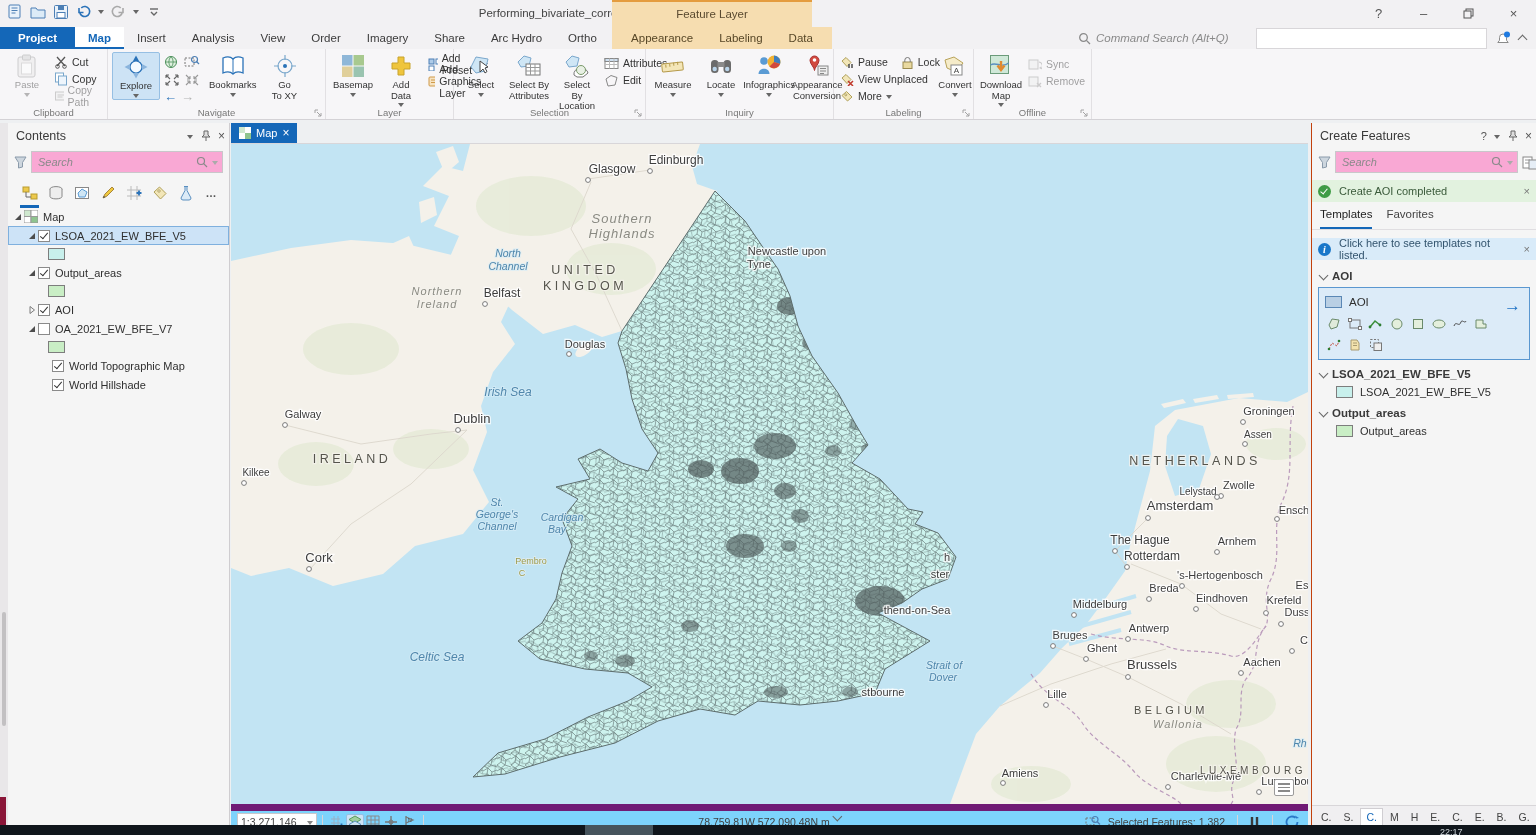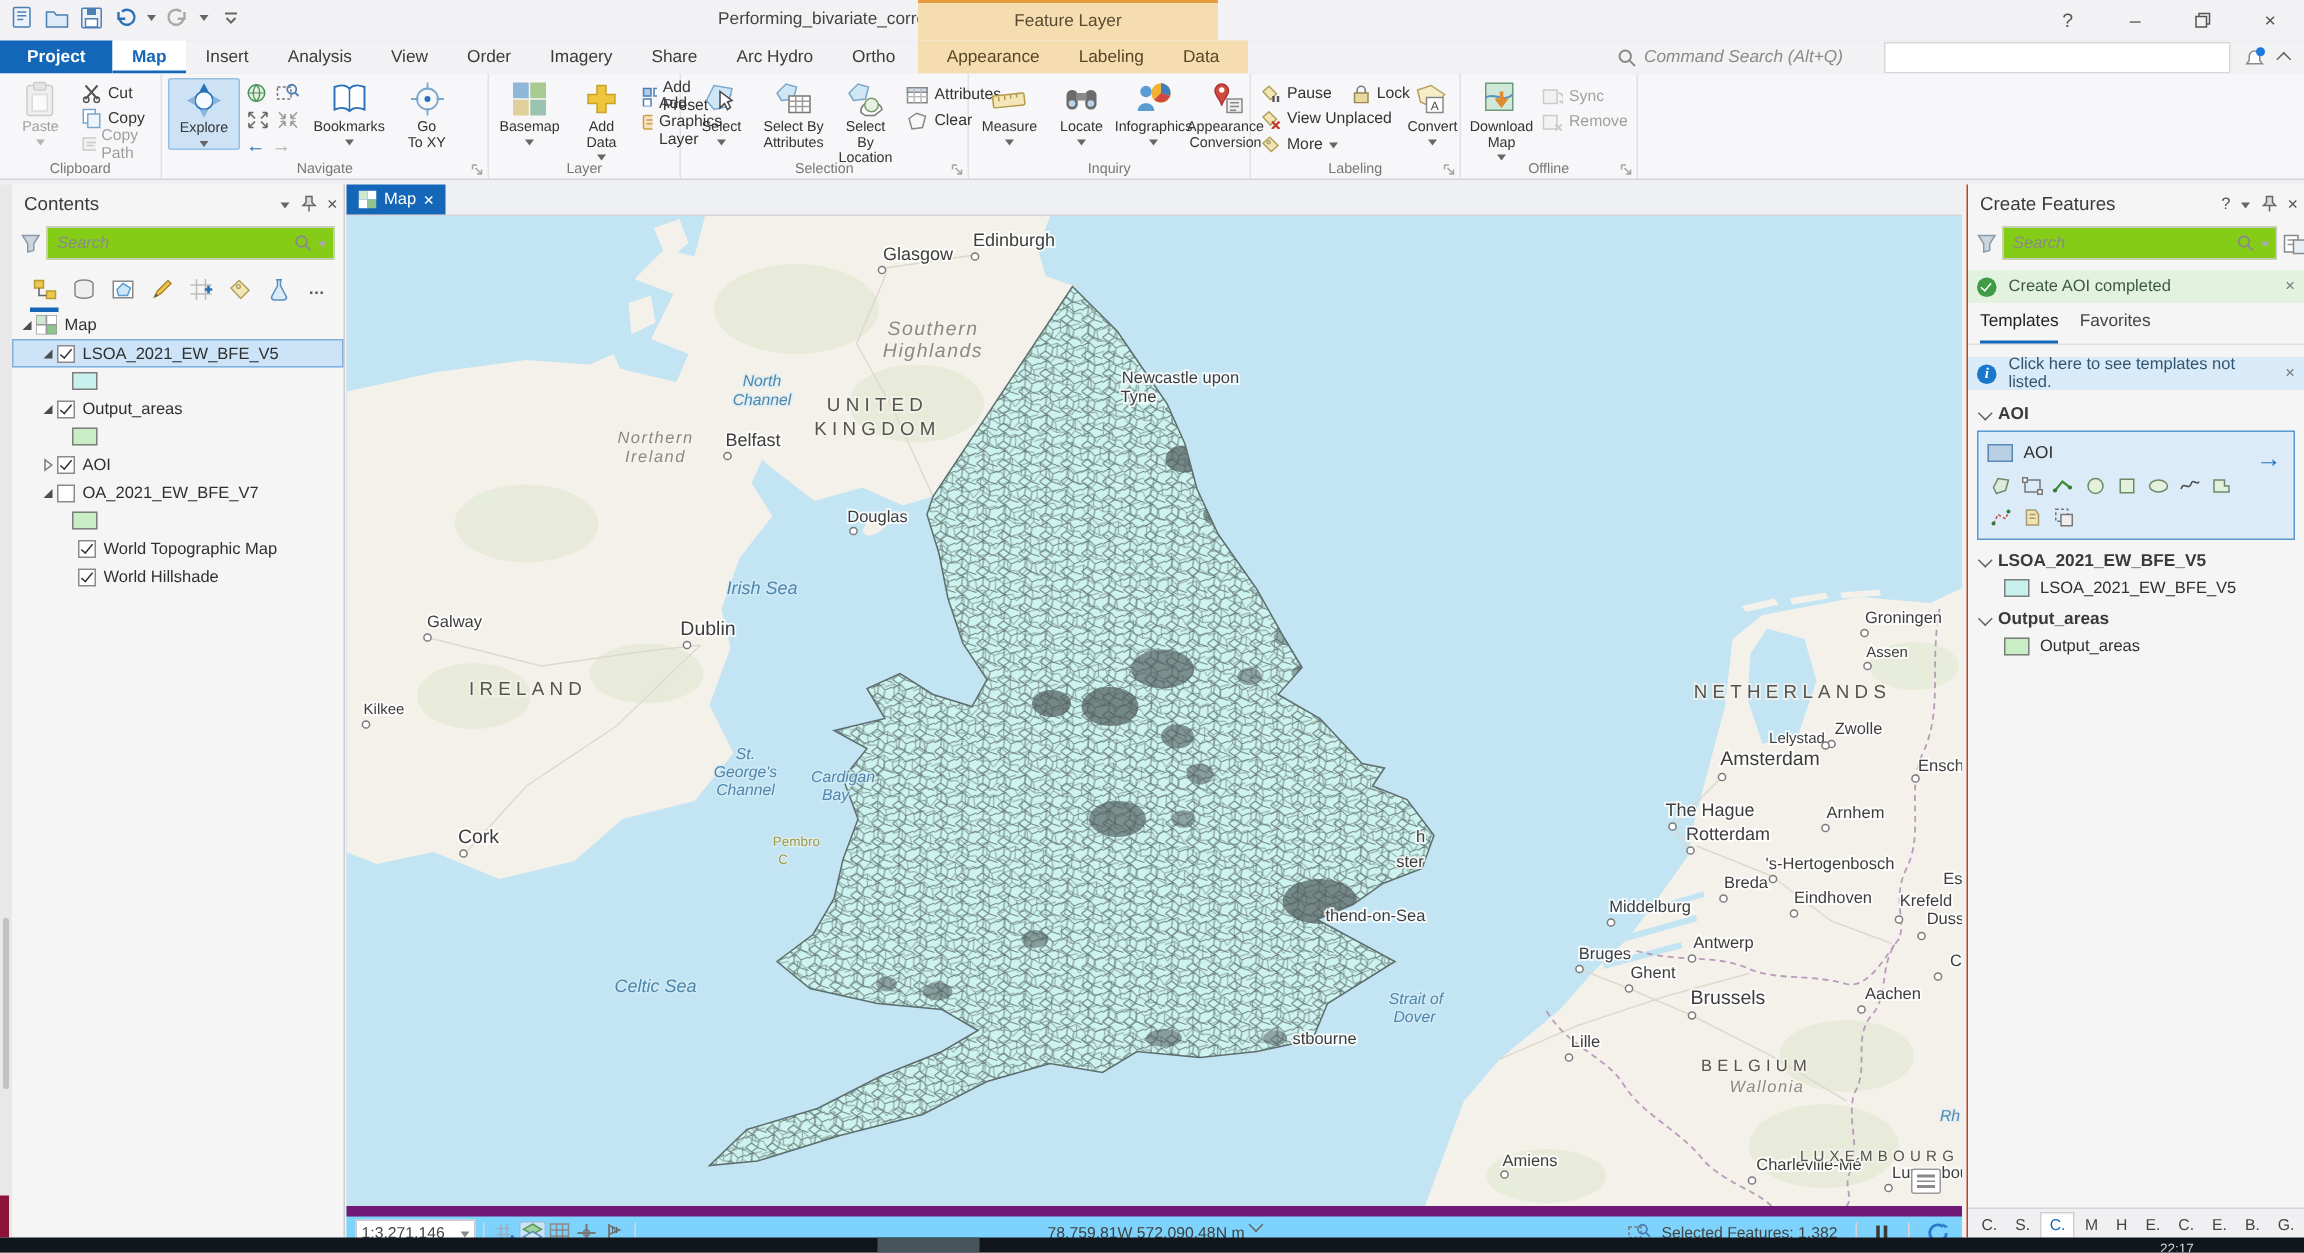--- a/index.html
+++ b/index.html
@@ -40,21 +40,21 @@
   .arrowch{font-size:13px;line-height:13px;}
   
   #leftgutter{position:absolute;left:0;top:123px;width:8px;height:702px;background:#e9e7e9;}
   #gutter-scroll{position:absolute;left:2px;top:489px;width:4px;height:114px;background:#c2c0c2;border-radius:2px;}
   #gutter-accent{position:absolute;left:0;top:674px;width:6px;height:28px;background:#8a1538;}
   
   #contents{position:absolute;left:8px;top:123px;width:222px;height:702px;background:#f5f5f5;border-right:1px solid #cfcdd0;box-sizing:border-box;}
   .phead{position:relative;height:26px;line-height:26px;padding-left:8px;font-size:12.5px;color:#3a3a3a;}
   .phead-icons{position:absolute;right:4px;top:0;height:26px;display:flex;align-items:center;gap:7px;color:#666;}
   .searchrow{display:flex;align-items:center;gap:4px;padding:2px 6px 4px 6px;}
-  .searchbox{flex:1;display:flex;align-items:center;height:20px;background:#84cc16;border:1px solid #c9c7ca;padding:0 4px;gap:4px;}
+  .searchbox{flex:1;display:flex;align-items:center;height:20px;background:#f9a8d4;border:1px solid #c9c7ca;padding:0 4px;gap:4px;}
   .searchbox input{flex:1;border:none;outline:none;font-size:11px;font-style:italic;color:#555;background:transparent;min-width:10px;}
   .searchbox input::placeholder{color:#8a8a8a;font-style:italic;}
   #ctoolbar{display:flex;align-items:center;gap:3px;padding:4px 6px 2px 10px;}
   .ctool{width:24px;height:24px;display:flex;align-items:center;justify-content:center;border-radius:2px;position:relative;}
   .ctool.active::after{content:"";position:absolute;left:2px;right:2px;bottom:-3px;height:3px;background:#1467b8;}
   #section-label{padding:10px 0 4px 10px;font-weight:bold;font-size:11.5px;color:#333;}
   .trow{display:flex;align-items:center;height:19px;position:relative;font-size:11px;color:#2f2f2f;}
   .trow .lab{white-space:nowrap;overflow:hidden;}
   .trow.sel{background:#cde3f7;outline:1px solid #7fb0de;outline-offset:-1px;}
   .expbox{width:12px;display:flex;justify-content:center;align-items:center;flex:none;}
@@ -384,21 +384,21 @@
               <rect x="1" y="1.5" width="13" height="10" fill="#fff" stroke="#888"></rect>
               <rect x="1" y="1.5" width="13" height="3" fill="#cfe0f0" stroke="#888"></rect>
               <path d="M1,7.5 h13 M5.5,1.5 v10 M10,1.5 v10" stroke="#bbb"></path>
             </svg>
             <span>Attributes</span>
           </div>
         <div class="sbtn">
             <svg width="15" height="13">
               <path d="M2,5 L7,1.5 L13,3.5 L11,11 L4,12 Z" fill="none" stroke="#888"></path>
             </svg>
-            <span>Clear</span>
+            <span>Edit</span>
           </div>
       </div>
       <span class="glabel">Selection</span>
       <span class="launcher">
           <svg width="8" height="8">
             <path d="M1,1 h3 M1,1 v3 M3,3 l4,4 M7,4 v3 h-3" stroke="#888" fill="none"></path>
           </svg>
         </span>
     </div>
 

